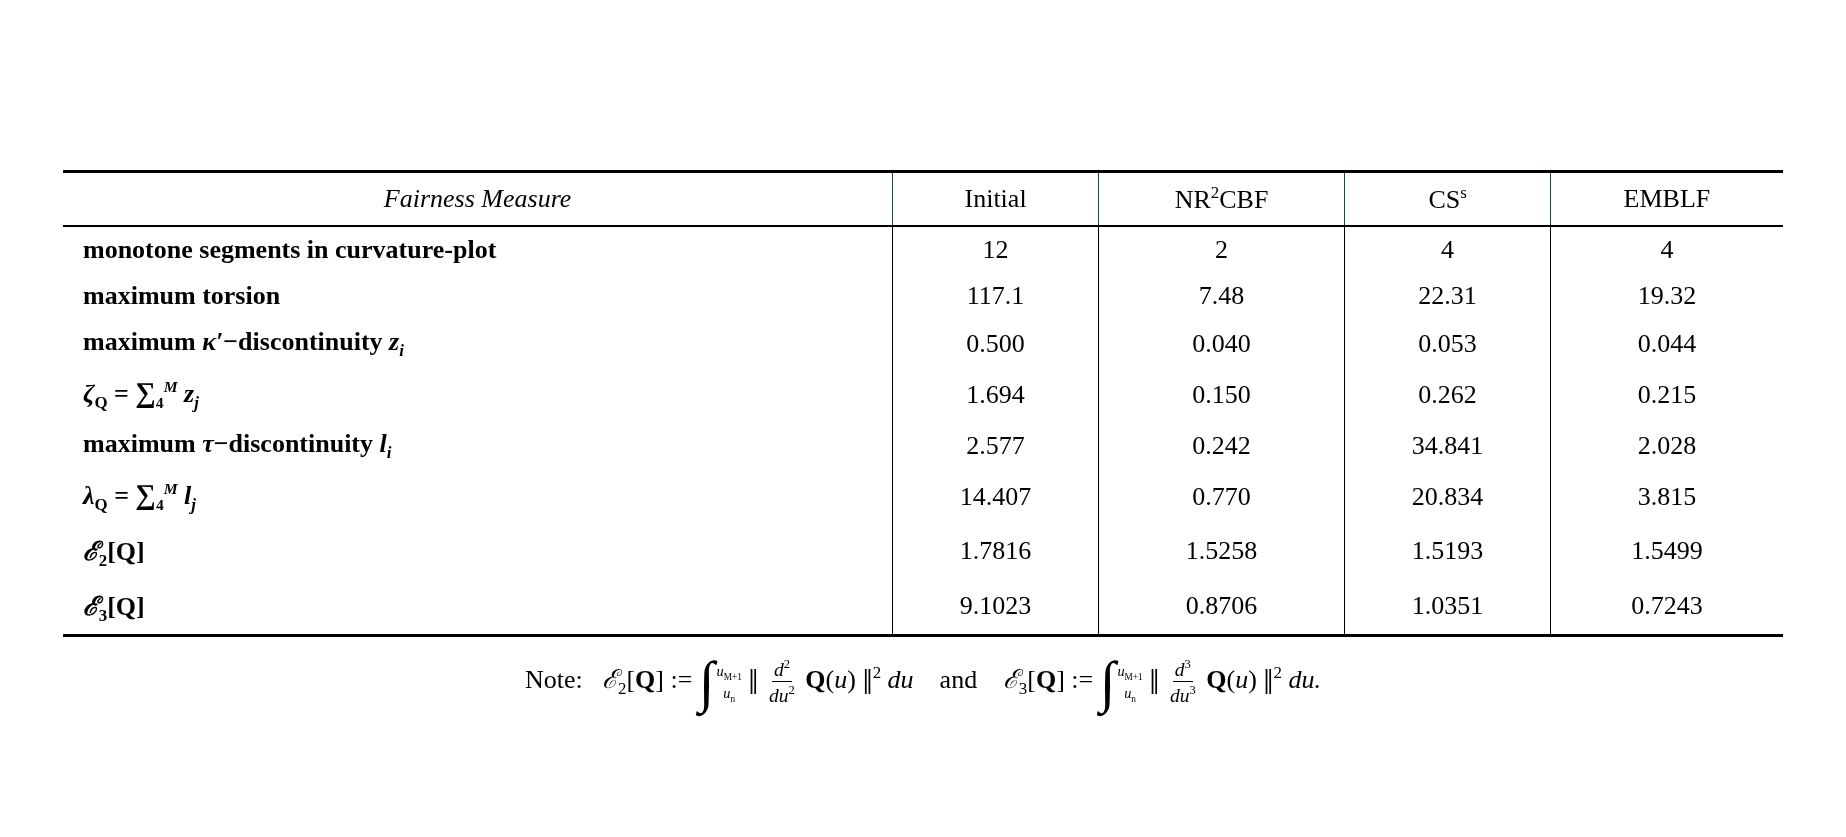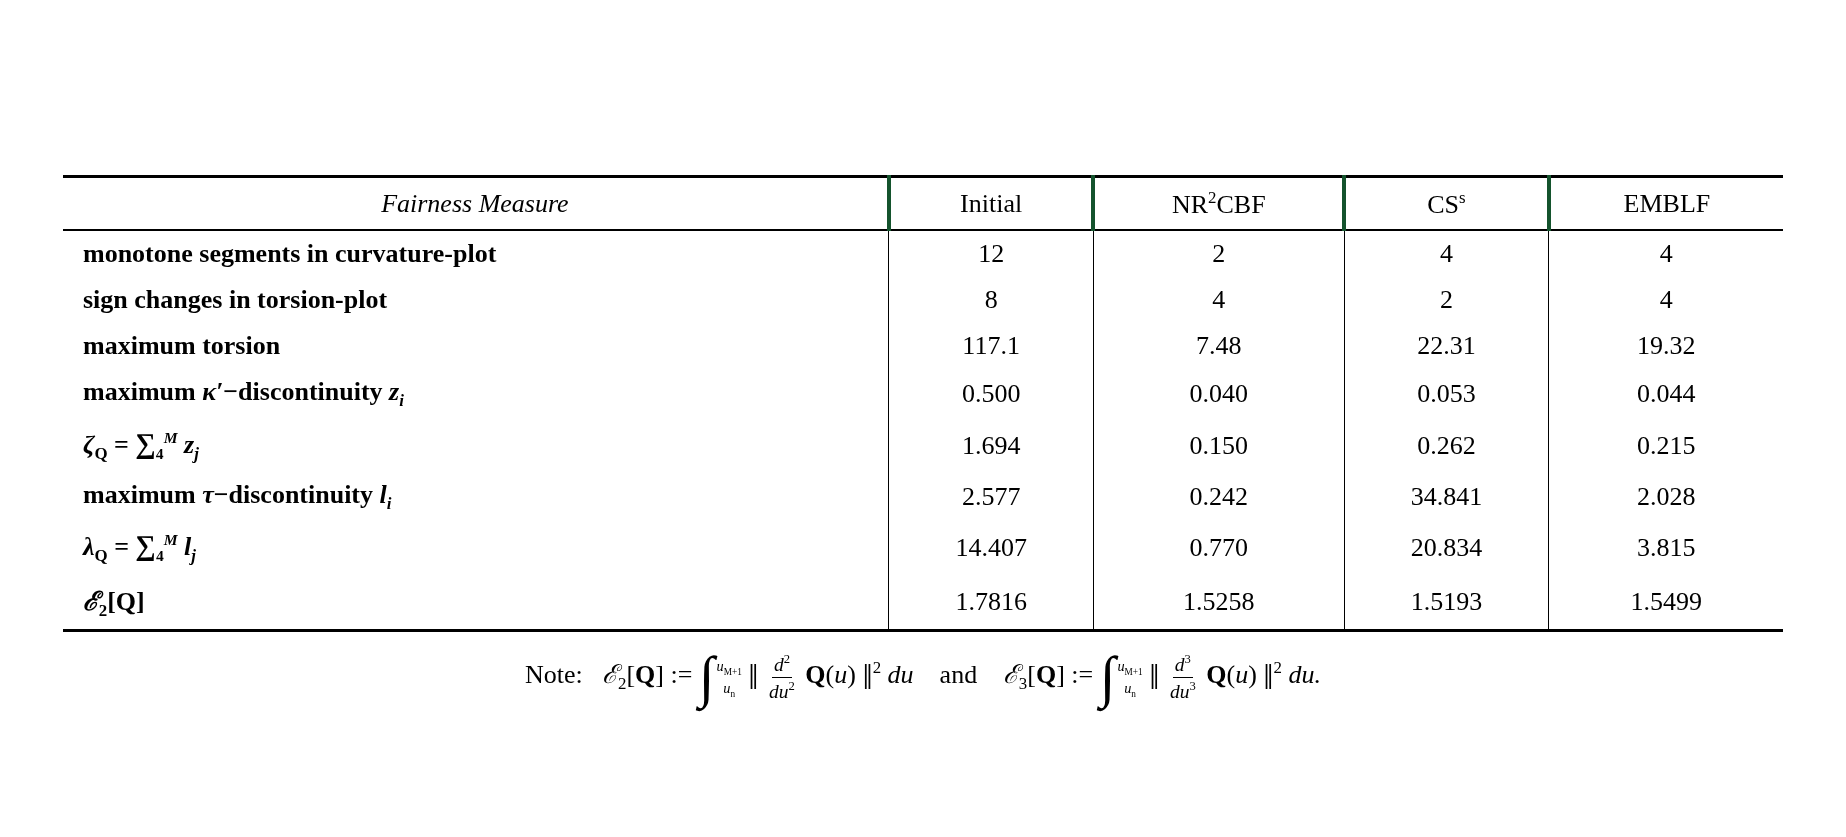--- a/index.html
+++ b/index.html
@@ -37,21 +37,21 @@
       font-style: italic;
     }
 
     table thead tr th:first-child {
       text-align: center;
       font-style: italic;
     }
 
     table thead tr th:not(:first-child) {
       font-style: normal;
-      border-left: 4px solid #14532d;
+      border-left: 1px solid #14532d;
     }
 
     table tbody tr td {
       padding: 8px 20px;
       text-align: center;
       border: none;
     }
 
     table tbody tr td:first-child {
       text-align: left;
@@ -124,27 +124,20 @@
     </thead>
     <tbody>
       <tr>
         <td>monotone segments in curvature-plot</td>
         <td>12</td>
         <td>2</td>
         <td>4</td>
         <td>4</td>
       </tr>
       <tr>
-        <td>sign changes in torsion-plot</td>
-        <td>8</td>
-        <td>4</td>
-        <td>2</td>
-        <td>4</td>
-      </tr>
-      <tr>
         <td>maximum torsion</td>
         <td>117.1</td>
         <td>7.48</td>
         <td>22.31</td>
         <td>19.32</td>
       </tr>
       <tr>
         <td>
           maximum <span class="math"><em>κ</em>′</span>−discontinuity <span class="math"><em>z<sub>i</sub></em></span>
         </td>
@@ -181,20 +174,29 @@
         <td>3.815</td>
       </tr>
       <tr>
         <td>
           <em>ℰ</em><sub>2</sub>[<strong>Q</strong>]
         </td>
         <td>1.7816</td>
         <td>1.5258</td>
         <td>1.5193</td>
         <td>1.5499</td>
+      </tr>
+      <tr>
+        <td>
+          <em>ℰ</em><sub>3</sub>[<strong>Q</strong>]
+        </td>
+        <td>9.1023</td>
+        <td>0.8706</td>
+        <td>1.0351</td>
+        <td>0.7243</td>
       </tr>
     </tbody>
   </table>
 
   <div class="note-section">
     <span>
       Note:&nbsp;&nbsp;
       <em>ℰ</em><sub>2</sub>[<strong>Q</strong>] :=
       <span style="display:inline-flex; align-items:flex-end; gap:2px; vertical-align:middle;">
         <span style="display:inline-block; font-size:2.2em; line-height:0.8; vertical-align:middle;">∫</span>

